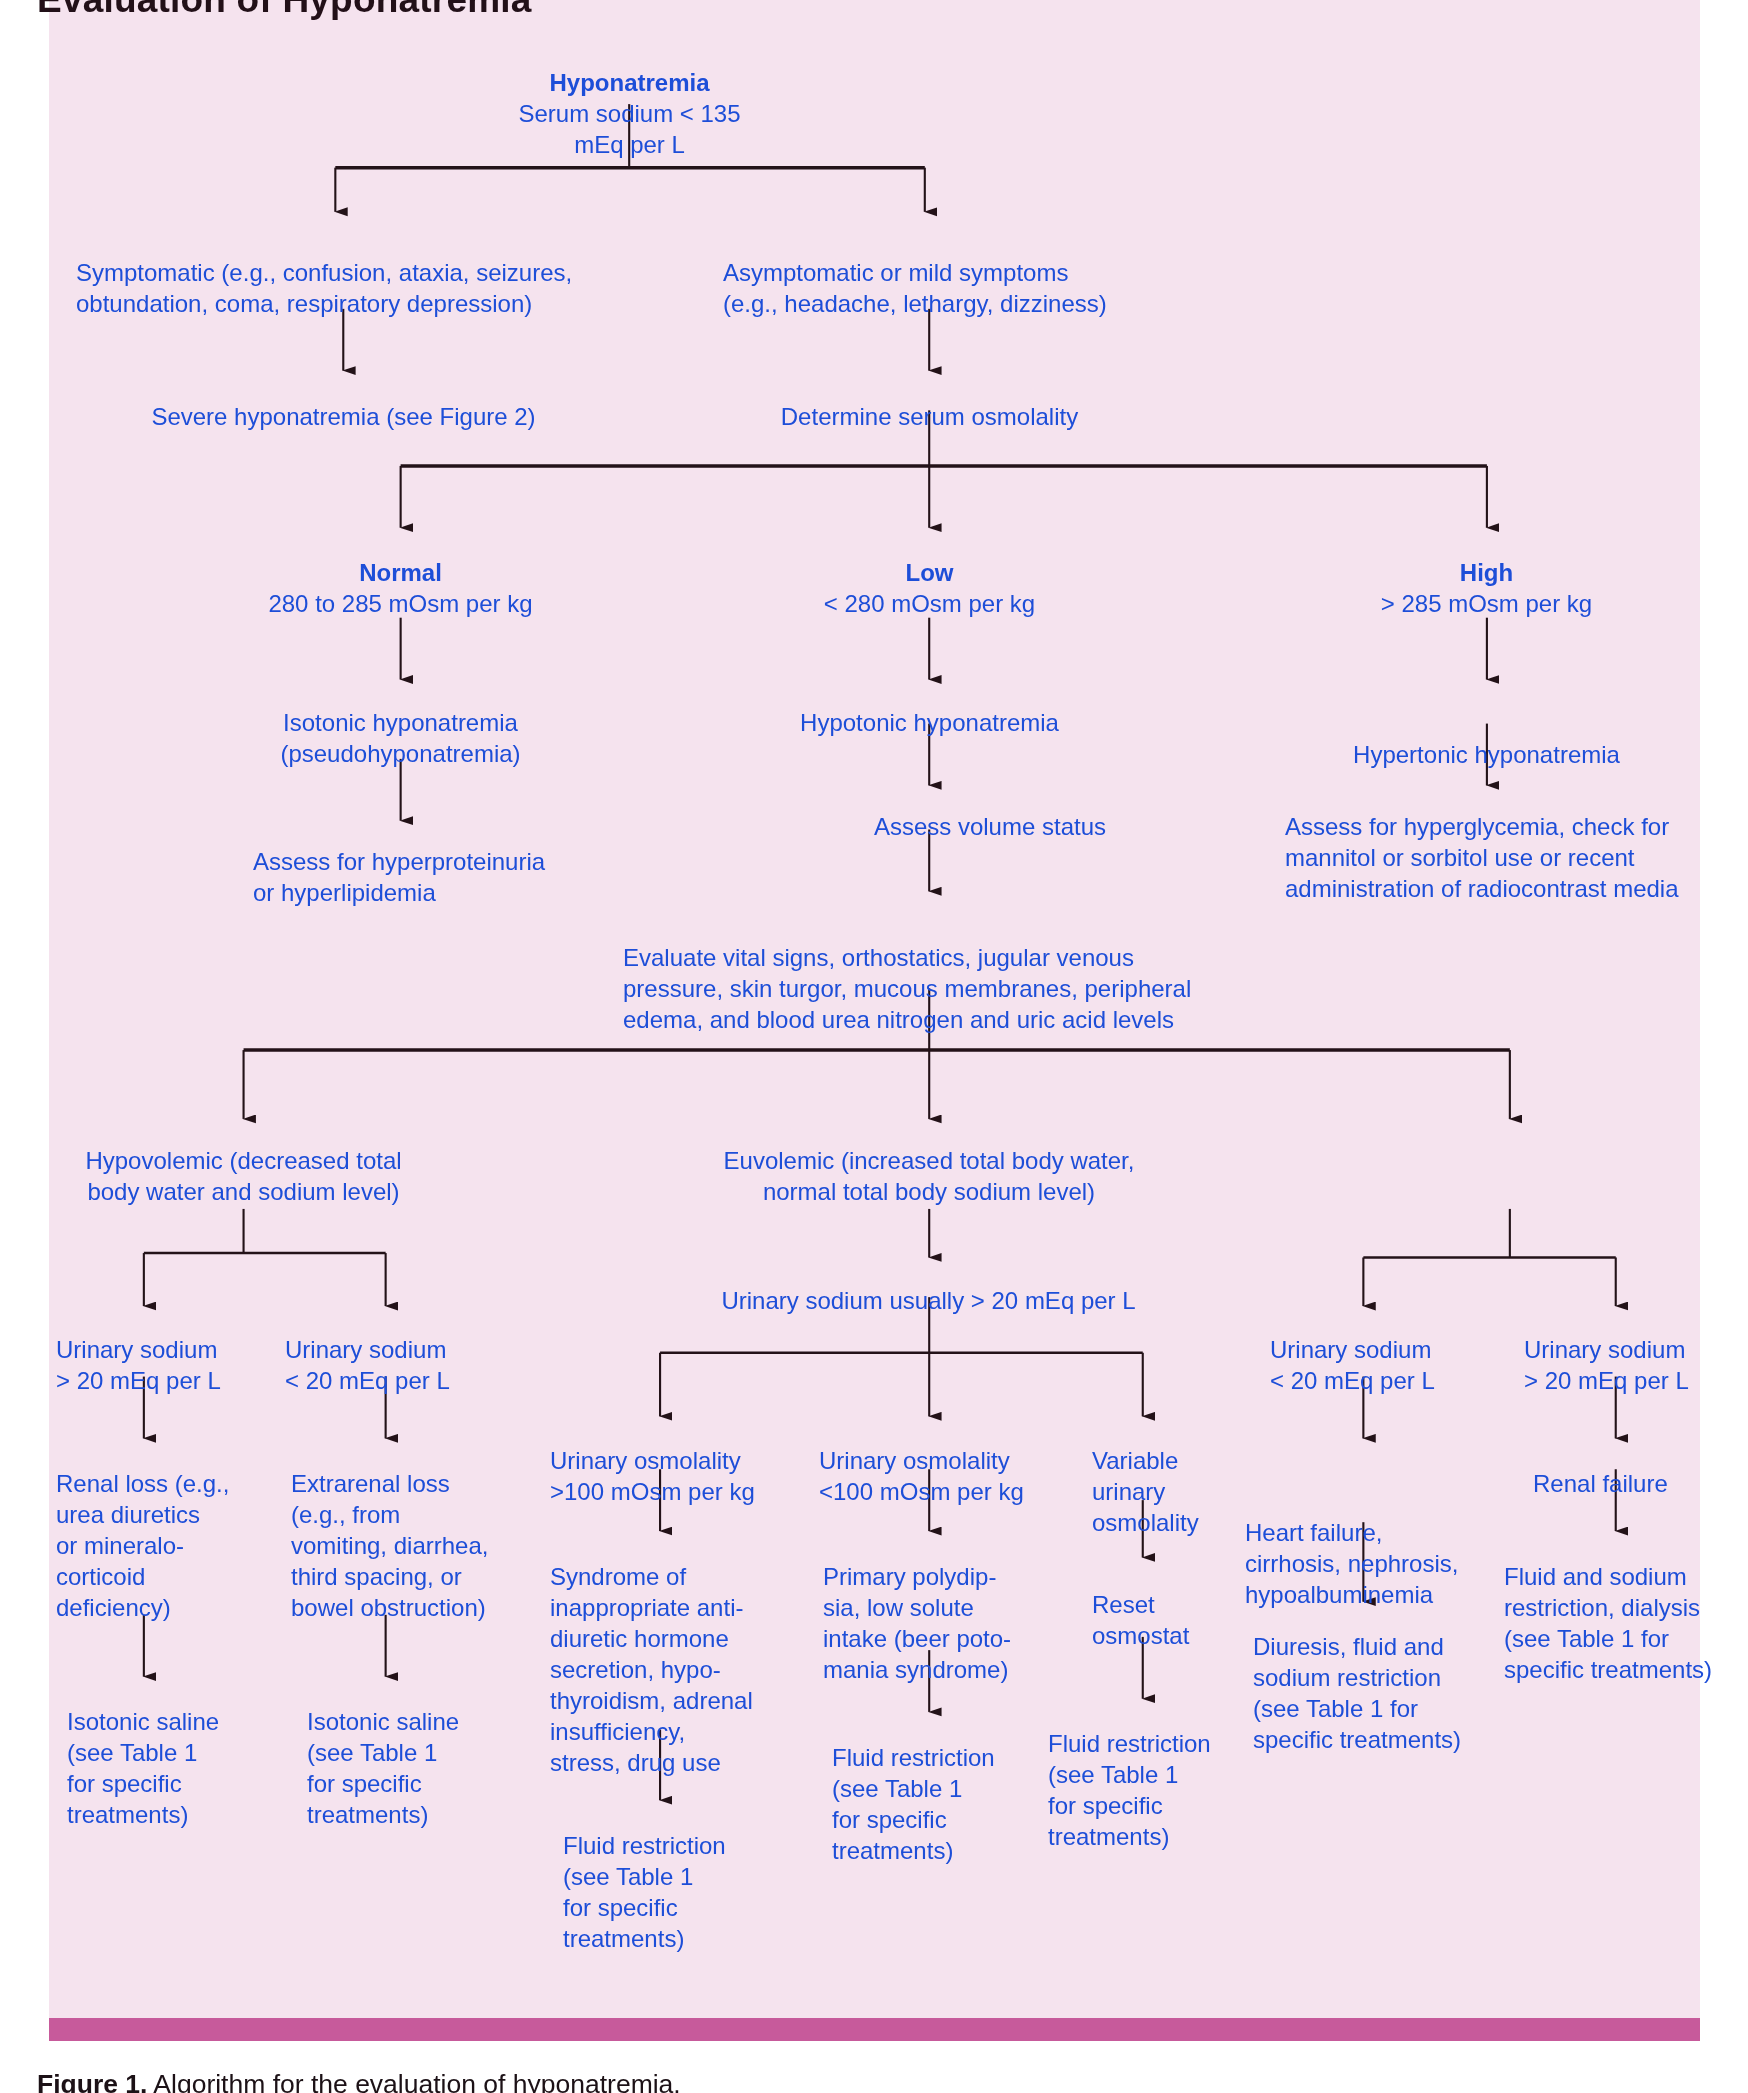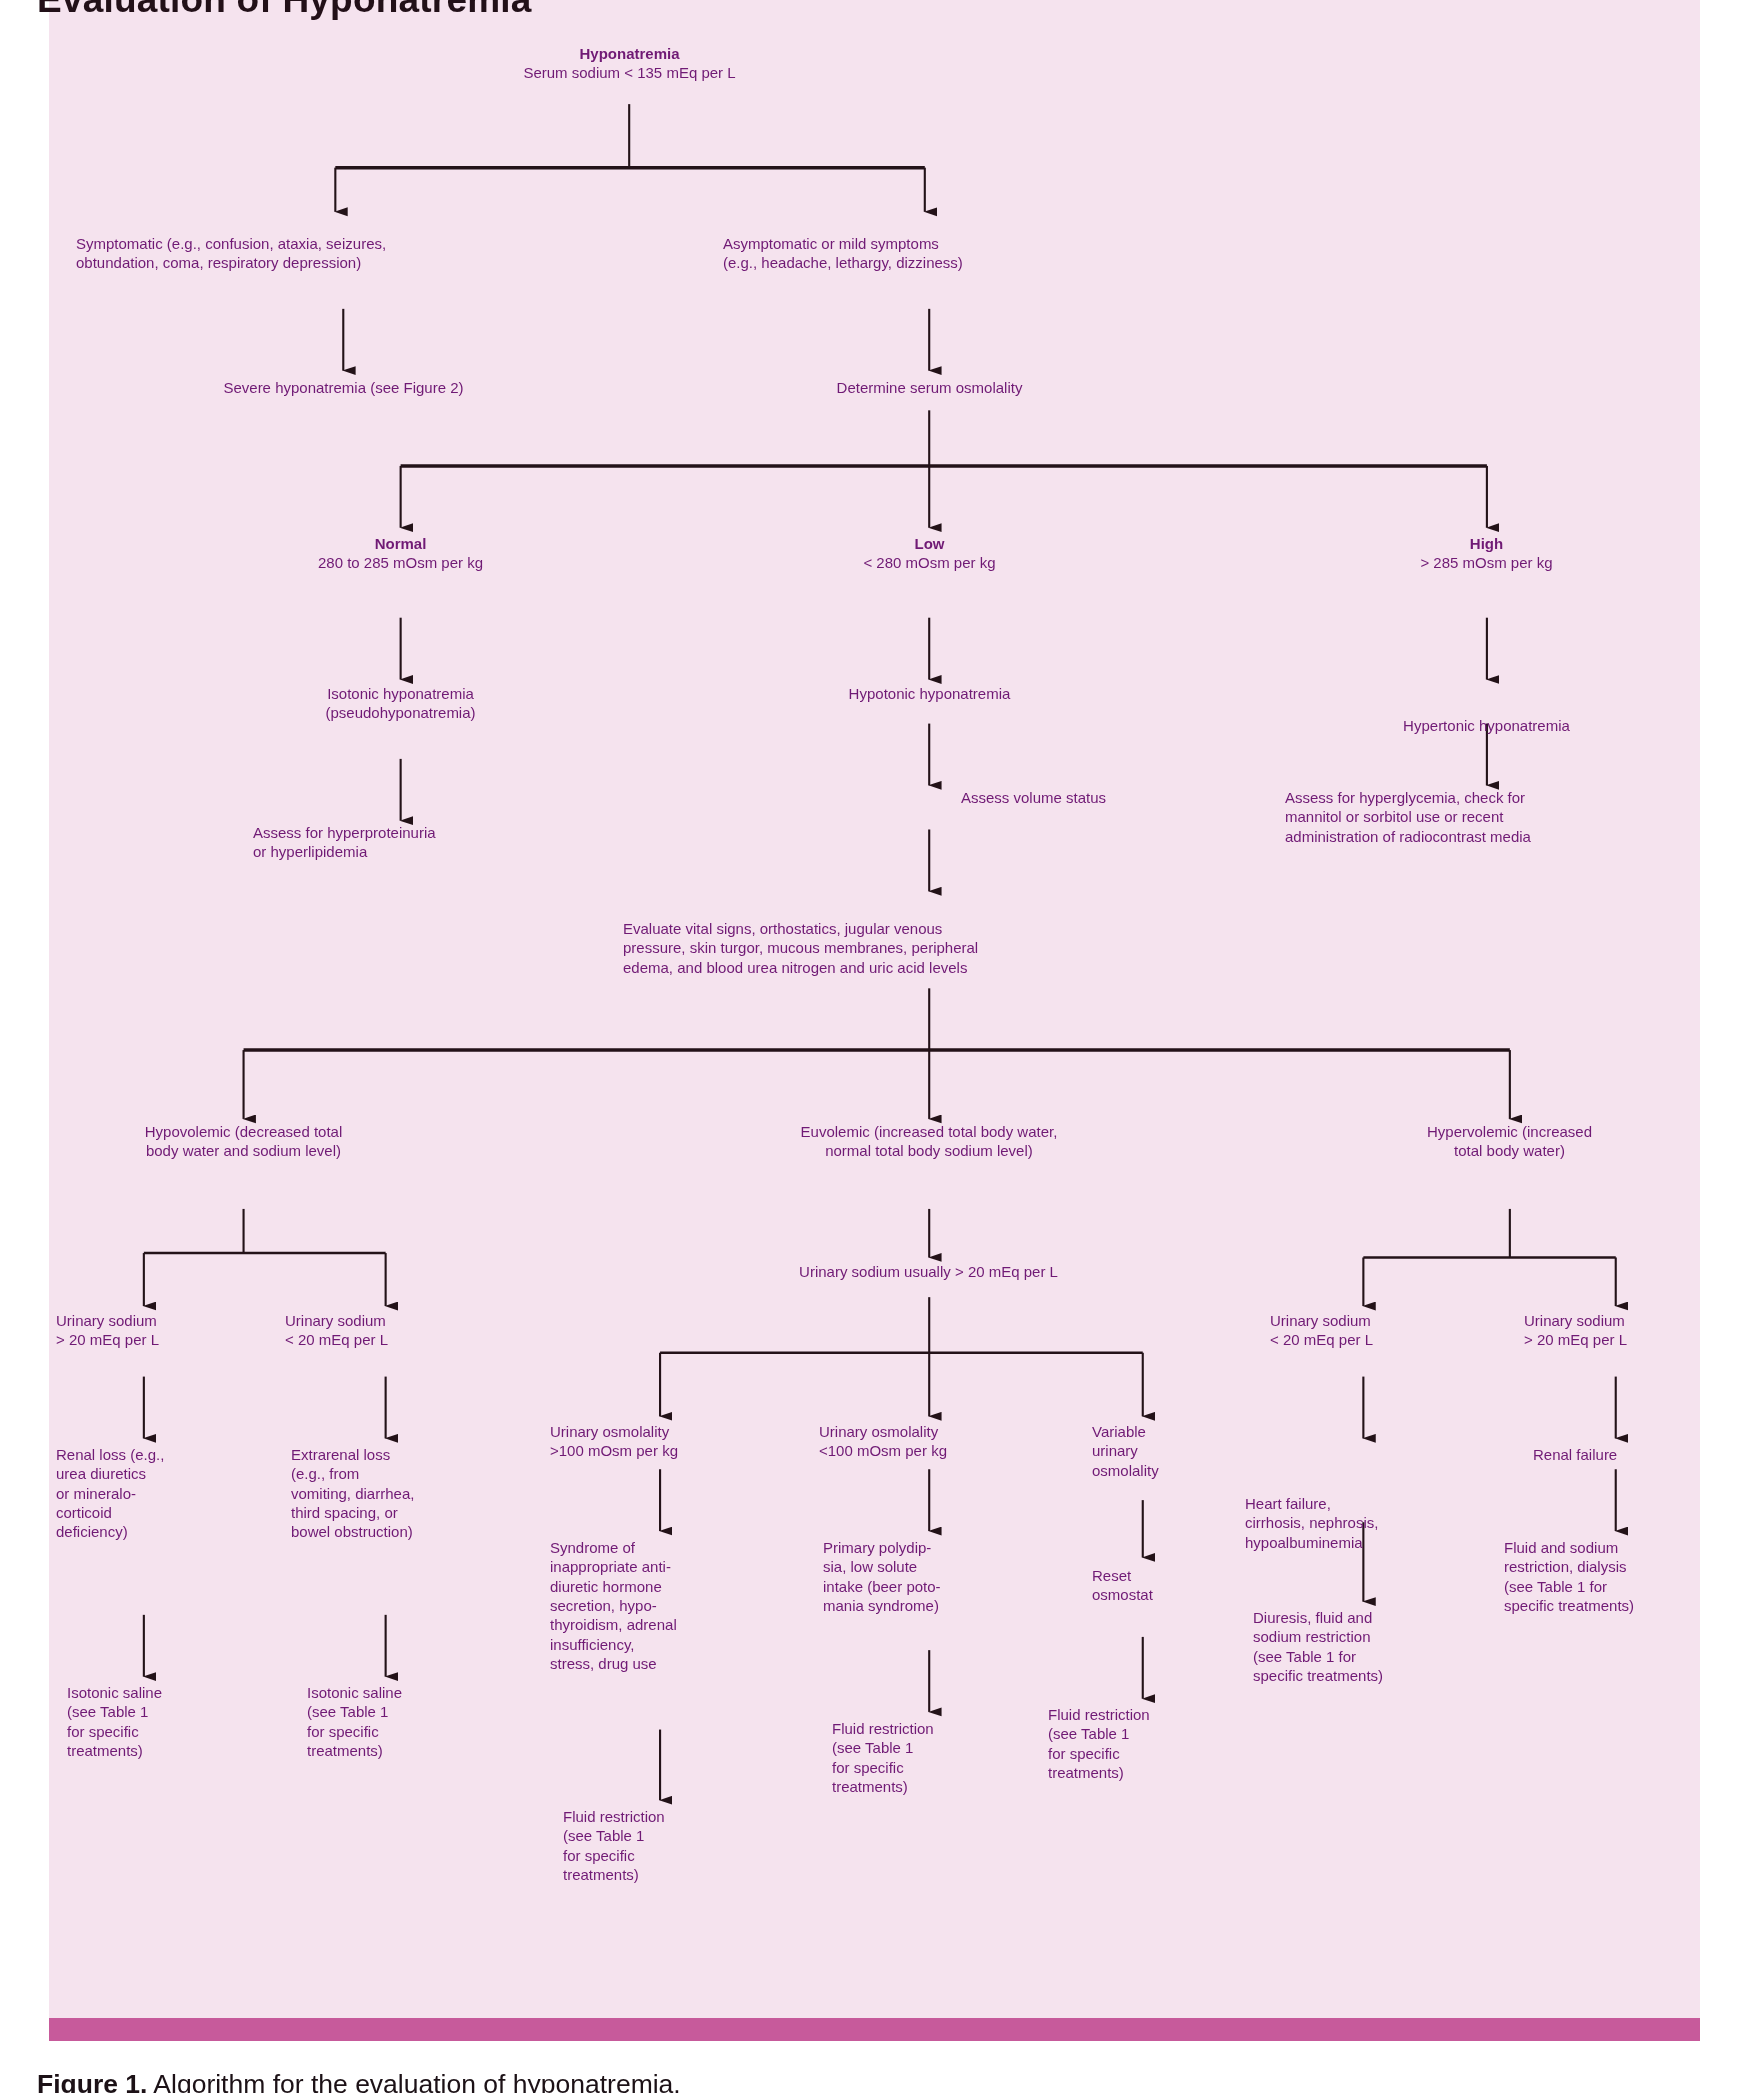--- a/index.html
+++ b/index.html
@@ -5,21 +5,21 @@
   html,body{margin:0;padding:0;background:#ffffff;}
   body{font-family:"Liberation Sans",sans-serif;}
   #page{position:relative;width:1749px;height:2094px;background:#ffffff;overflow:hidden;}
   #panel{position:absolute;left:49px;top:0;width:1651px;height:2038px;background:#f5e3ee;}
   #accent-bar{position:absolute;left:49px;top:2018px;width:1651px;height:23px;background:#c9budge;}
   #accent-bar{background:#c75a9b;}
   #fig-title{position:absolute;left:37px;top:-21px;font-size:37px;font-weight:bold;color:#221018;letter-spacing:0.2px;}
   #caption{position:absolute;left:37px;top:2069px;font-size:26.5px;color:#1c1116;white-space:nowrap;}
   #caption b{font-weight:bold;}
   svg#wires{position:absolute;left:0;top:0;width:1749px;height:2094px;pointer-events:none;}
-  .nd{position:absolute;color:#701a75;font-size:15px;line-height:1.29;}
+  .nd{position:absolute;color:#1d4ed8;font-size:24px;line-height:1.29;margin-top:24px;}
   .nd .ttl{font-weight:bold;display:block;}
   .ctr{text-align:center;}
   .lft{text-align:left;}
 </style>
 </head>
 <body>
 
 <div id="page">
 
   <div id="panel"></div>
@@ -164,24 +164,20 @@
   <div class="nd ctr" style="left:67px;top:1122px;width:353px;">
     <div>Hypovolemic (decreased total</div>
     <div>body water and sodium level)</div>
   </div>
 
   <div class="nd ctr" style="left:691px;top:1122px;width:476px;">
     <div>Euvolemic (increased total body water,</div>
     <div>normal total body sodium level)</div>
   </div>
 
-  <div class="nd ctr" style="left:1333px;top:1122px;width:353px;">
-    <div>Hypervolemic (increased</div>
-    <div>total body water)</div>
-  </div>
 
   <div class="nd lft" style="left:56px;top:1311px;width:212px;">
     <div>Urinary sodium</div>
     <div>&gt; 20 mEq per L</div>
   </div>
 
   <div class="nd lft" style="left:285px;top:1311px;width:212px;">
     <div>Urinary sodium</div>
     <div>&lt; 20 mEq per L</div>
   </div>

